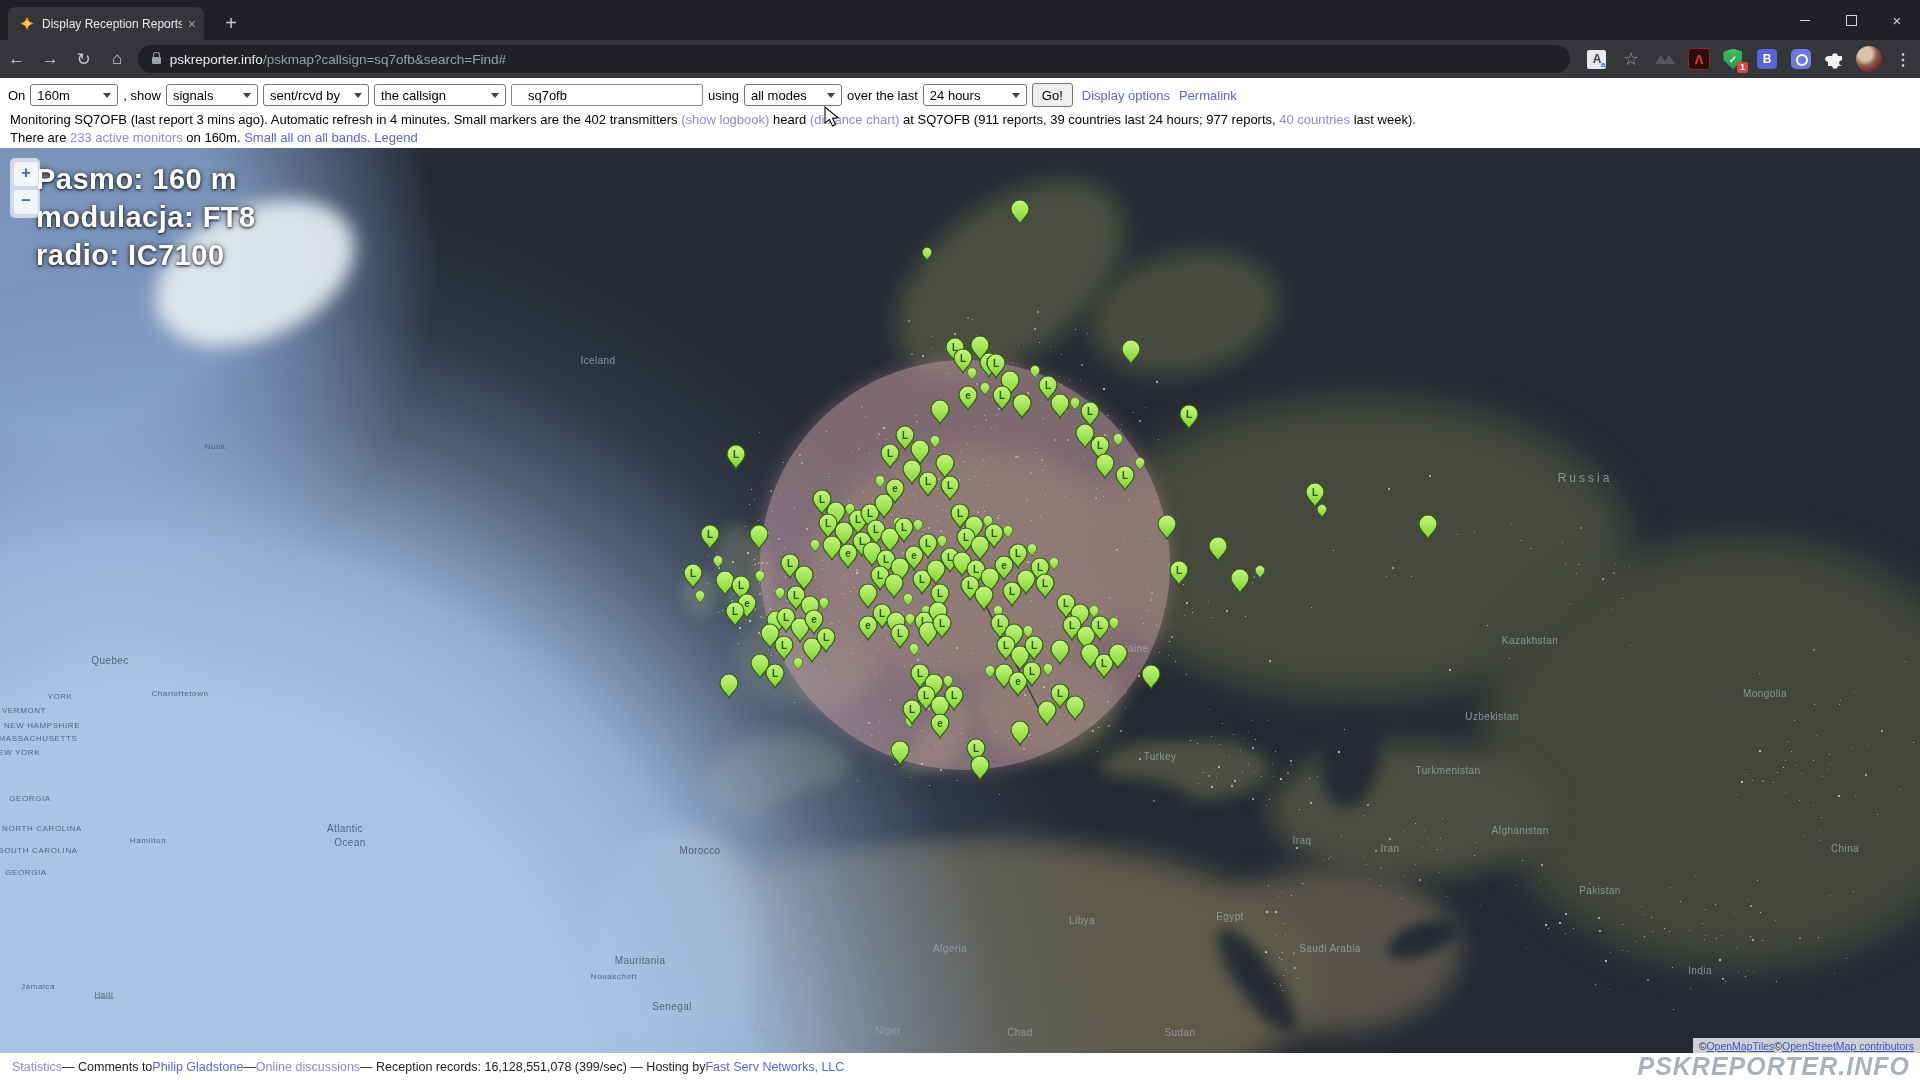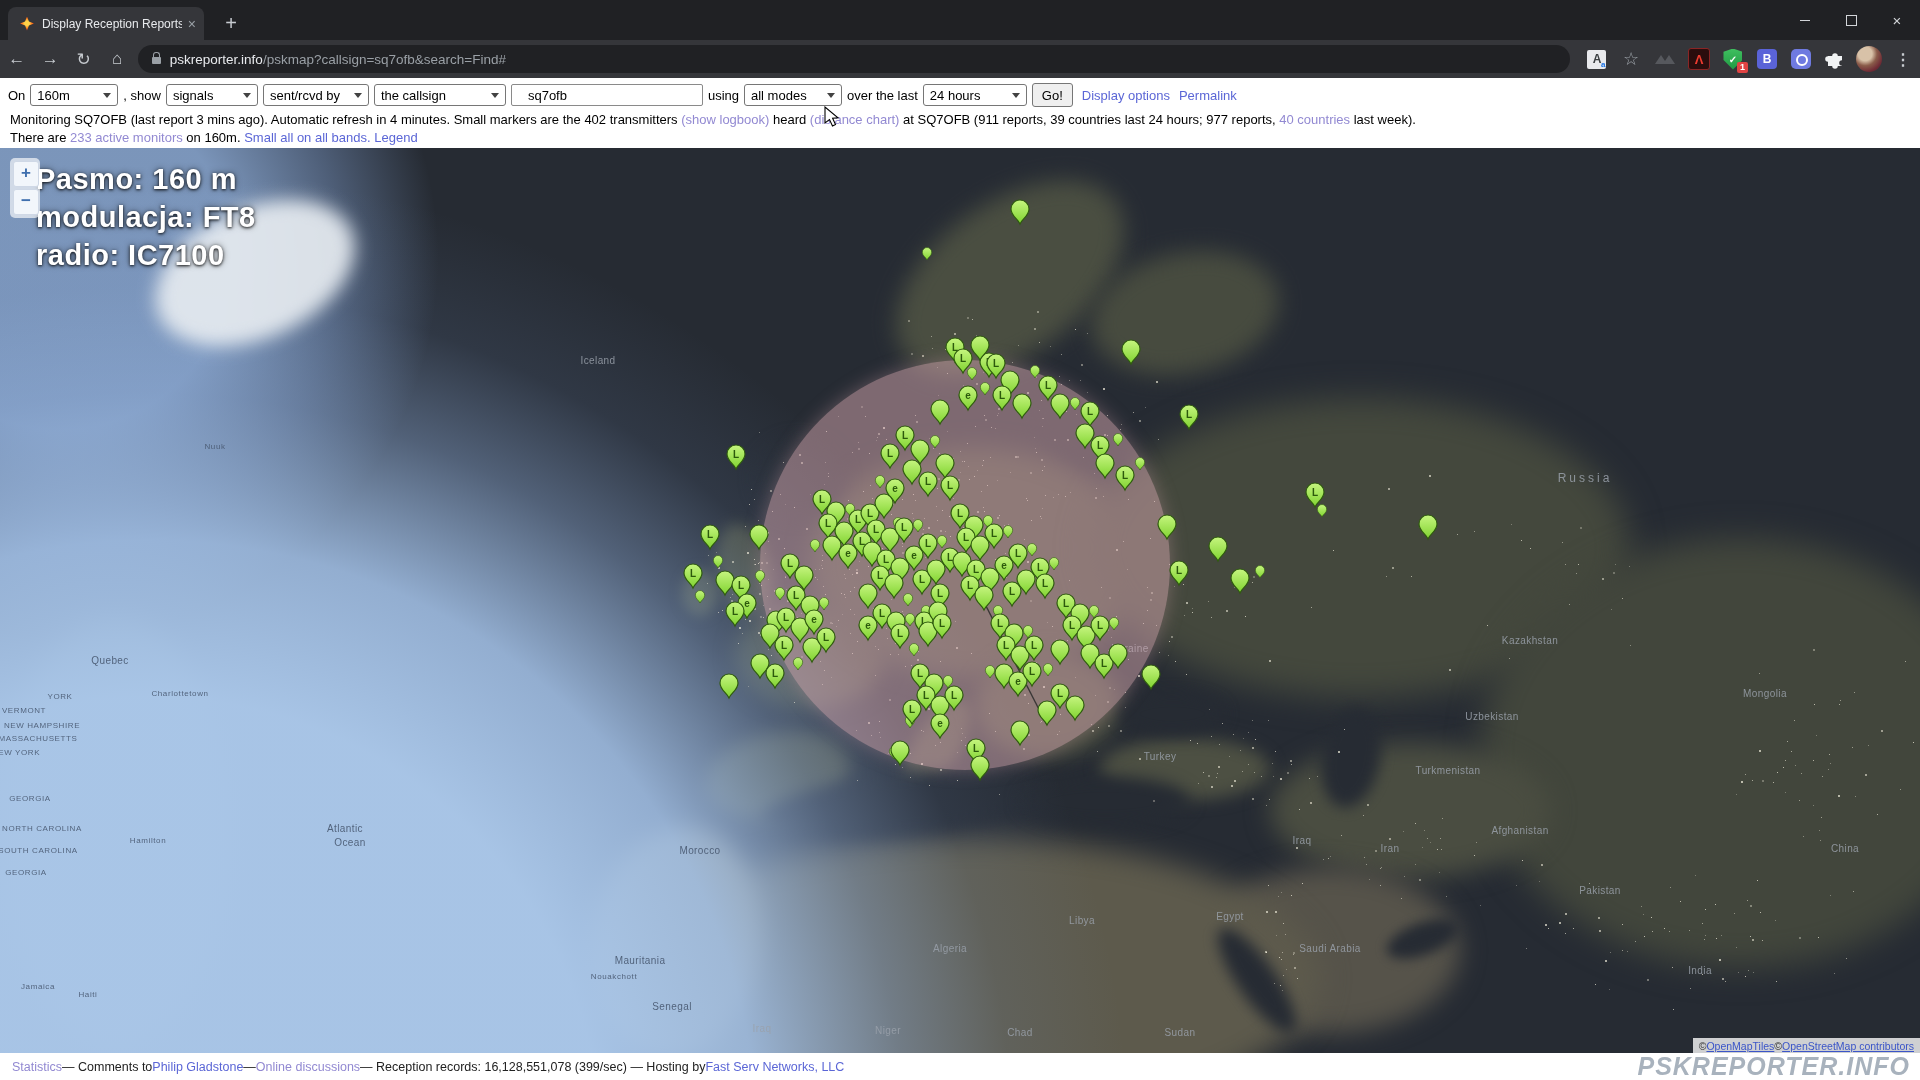--- a/index.html
+++ b/index.html
@@ -1068,21 +1068,21 @@
         <span class="lbl day tiny" style="left: 24px; top: 562px;">VERMONT</span>
         <span class="lbl day tiny" style="left: 42px; top: 577px;">NEW HAMPSHIRE</span>
         <span class="lbl day tiny" style="left: 38px; top: 590px;">MASSACHUSETTS</span>
         <span class="lbl day tiny" style="left: 16px; top: 604px;">NEW YORK</span>
         <span class="lbl day tiny" style="left: 30px; top: 650px;">GEORGIA</span>
         <span class="lbl day tiny" style="left: 42px; top: 680px;">NORTH CAROLINA</span>
         <span class="lbl day tiny" style="left: 38px; top: 702px;">SOUTH CAROLINA</span>
         <span class="lbl day tiny" style="left: 26px; top: 724px;">GEORGIA</span>
         <span class="lbl day tiny" style="left: 148px; top: 692px;">Hamilton</span>
         <span class="lbl day tiny" style="left: 38px; top: 838px;">Jamaica</span>
-        <span class="lbl day tiny" style="left: 88px; top: 846px;">Haiti</span>
+        <span class="lbl day tiny" style="left: 104px; top: 846px; text-decoration: underline;">Haiti</span>
         <span class="lbl day tiny" style="left: 215px; top: 298px;">Nuuk</span>
       </div>
 
     <div class="circle" id="rangecircle" style="left: 760px; top: 212px; height: 410px; width: 410px; background: rgba(214, 167, 176, 0.5);"></div>
 
     <svg class="marker-svg" id="markersvg" width="1920" height="905">
       <defs>
         <linearGradient id="pingrad" x1="0" y1="0" x2="0" y2="1">
           <stop offset="0" stop-color="#c6f57f"></stop>
           <stop offset="1" stop-color="#7fd32f"></stop>

